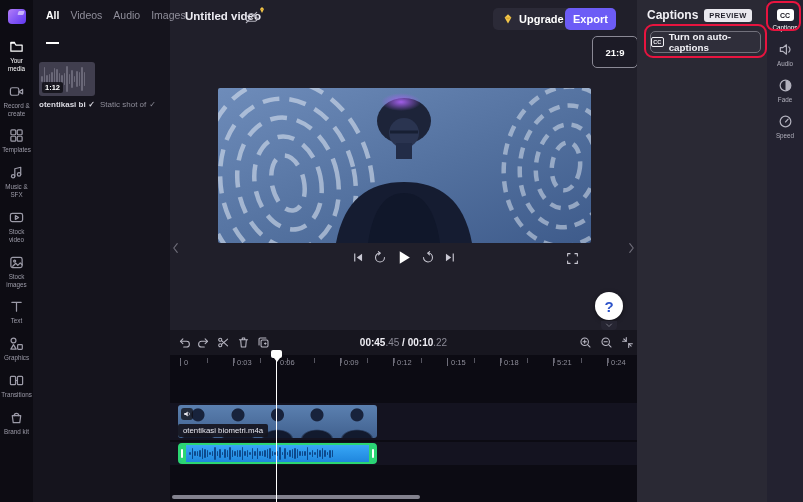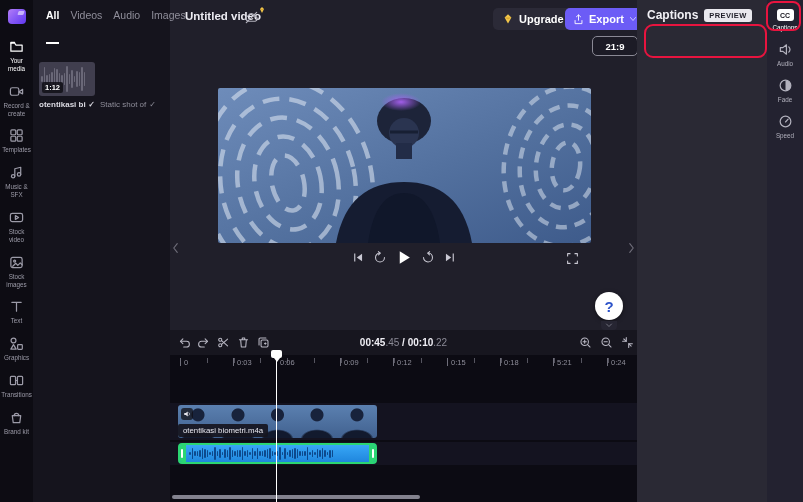--- a/index.html
+++ b/index.html
@@ -36,22 +36,22 @@
   .cap-item.bright{color:#dcdbe3;font-weight:700;}
   .cap-item.dim{color:#8f8e9a;}
   .backup{position:absolute;left:10px;bottom:7px;display:flex;align-items:center;gap:5px;color:#c6c5cf;font-size:9px;cursor:pointer;}
 
   
   .stage{position:absolute;left:170px;top:0;width:467px;height:330px;background:#201f2a;}
   .proj-title{position:absolute;left:15px;top:10px;font-size:11.5px;font-weight:600;color:#ecebf2;}
   .cloud{position:absolute;left:74px;top:10px;color:#b3b2bd;cursor:pointer;}
   .gem-mini{position:absolute;left:88px;top:6px;}
   .upgrade-btn{position:absolute;left:323px;top:8px;height:22px;padding:0 9px;background:#2b2a37;border-radius:5px;display:flex;align-items:center;gap:5px;font-size:11px;font-weight:700;color:#fff;cursor:pointer;}
-  .export-btn{position:absolute;left:395px;top:8px;height:22px;padding:0 8px;background:#6c5cf6;border-radius:5px;display:flex;align-items:center;gap:5px;font-size:11px;font-weight:700;color:#fff;cursor:pointer;}
-  .ratio-badge{position:absolute;left:422px;top:36px;width:46px;height:20px;border:1px solid #8a8995;border-radius:5px;display:flex;align-items:center;justify-content:center;font-size:9.5px;font-weight:700;color:#fff;cursor:pointer;background:#1c1b26;}
+  .export-btn{position:absolute;left:395px;top:8px;height:22px;padding:0 8px;background:#6c5cf6;border-radius:5px;display:flex;align-items:center;gap:5px;font-size:11px;font-weight:700;color:#fff;cursor:pointer;flex-direction:column;}
+  .ratio-badge{position:absolute;left:422px;top:36px;width:46px;height:32px;border:1px solid #8a8995;border-radius:5px;display:flex;align-items:center;justify-content:center;font-size:9.5px;font-weight:700;color:#fff;cursor:pointer;background:#1c1b26;}
   .collapse{position:absolute;top:241px;color:#6f6e7a;cursor:pointer;}
   .video-preview{position:absolute;left:48px;top:88px;width:373px;height:155px;border-radius:2px;overflow:hidden;cursor:pointer;}
   .controls{position:absolute;left:50%;top:249px;transform:translateX(-50%);display:flex;align-items:center;gap:9px;color:#c9c8d3;}
   .ctl{cursor:pointer;display:flex;align-items:center;justify-content:center;}
   .fullscreen{position:absolute;left:396px;top:252px;color:#c9c8d3;cursor:pointer;}
   .help-btn{position:absolute;left:425px;top:292px;width:28px;height:28px;border-radius:50%;background:#fff;display:flex;align-items:center;justify-content:center;font-size:15px;font-weight:800;color:#2d53c9;cursor:pointer;box-shadow:0 1px 4px rgba(0,0,0,.5);}
   .help-tab{position:absolute;left:431px;top:321px;width:16px;height:9px;background:#262532;border-radius:0 0 4px 4px;display:flex;align-items:center;justify-content:center;color:#9c9ba8;cursor:pointer;}
 
   
   .timeline{position:absolute;left:170px;top:330px;width:467px;height:172px;background:#0c0b13;}
@@ -540,20 +540,24 @@
         </svg>
       <span class="lbl">Brand kit</span>
     </div>
   </div>
 
   <div class="cap-panel">
     <div class="cap-head">
       <span class="cap-title">Captions</span>
       <span class="preview-badge">PREVIEW</span>
     </div>
+    <div class="auto-cap-btn">
+      <span class="cc-outline">CC</span>
+      <span>Turn on auto-captions</span>
+    </div>
   </div>
 
   <div class="right-rail">
     <div class="rr-item active">
       <span class="cc-solid">CC</span>
       <span class="lbl">Captions</span>
     </div>
     <div class="rr-item">
       <svg width="15" height="15" viewBox="0 0 16 16" class="ico">
           <path d="M2.5 6v4h2.8l3.7 3V3L5.3 6z"></path>

